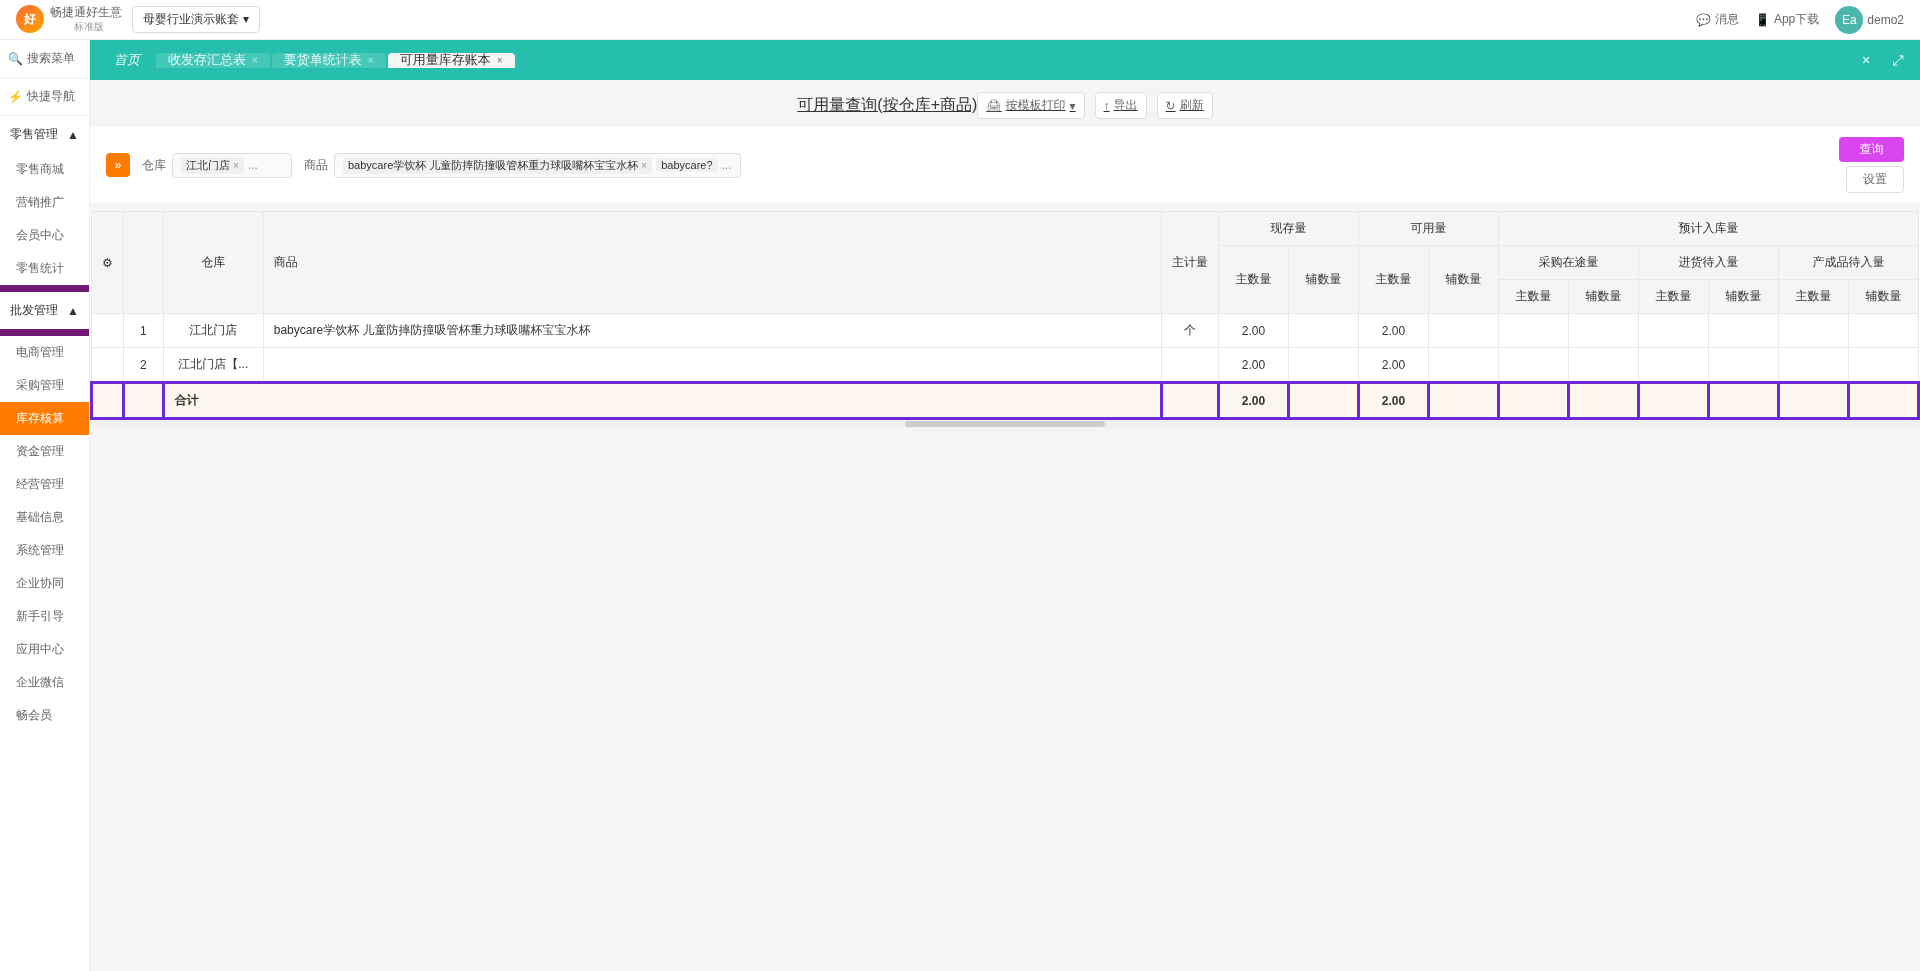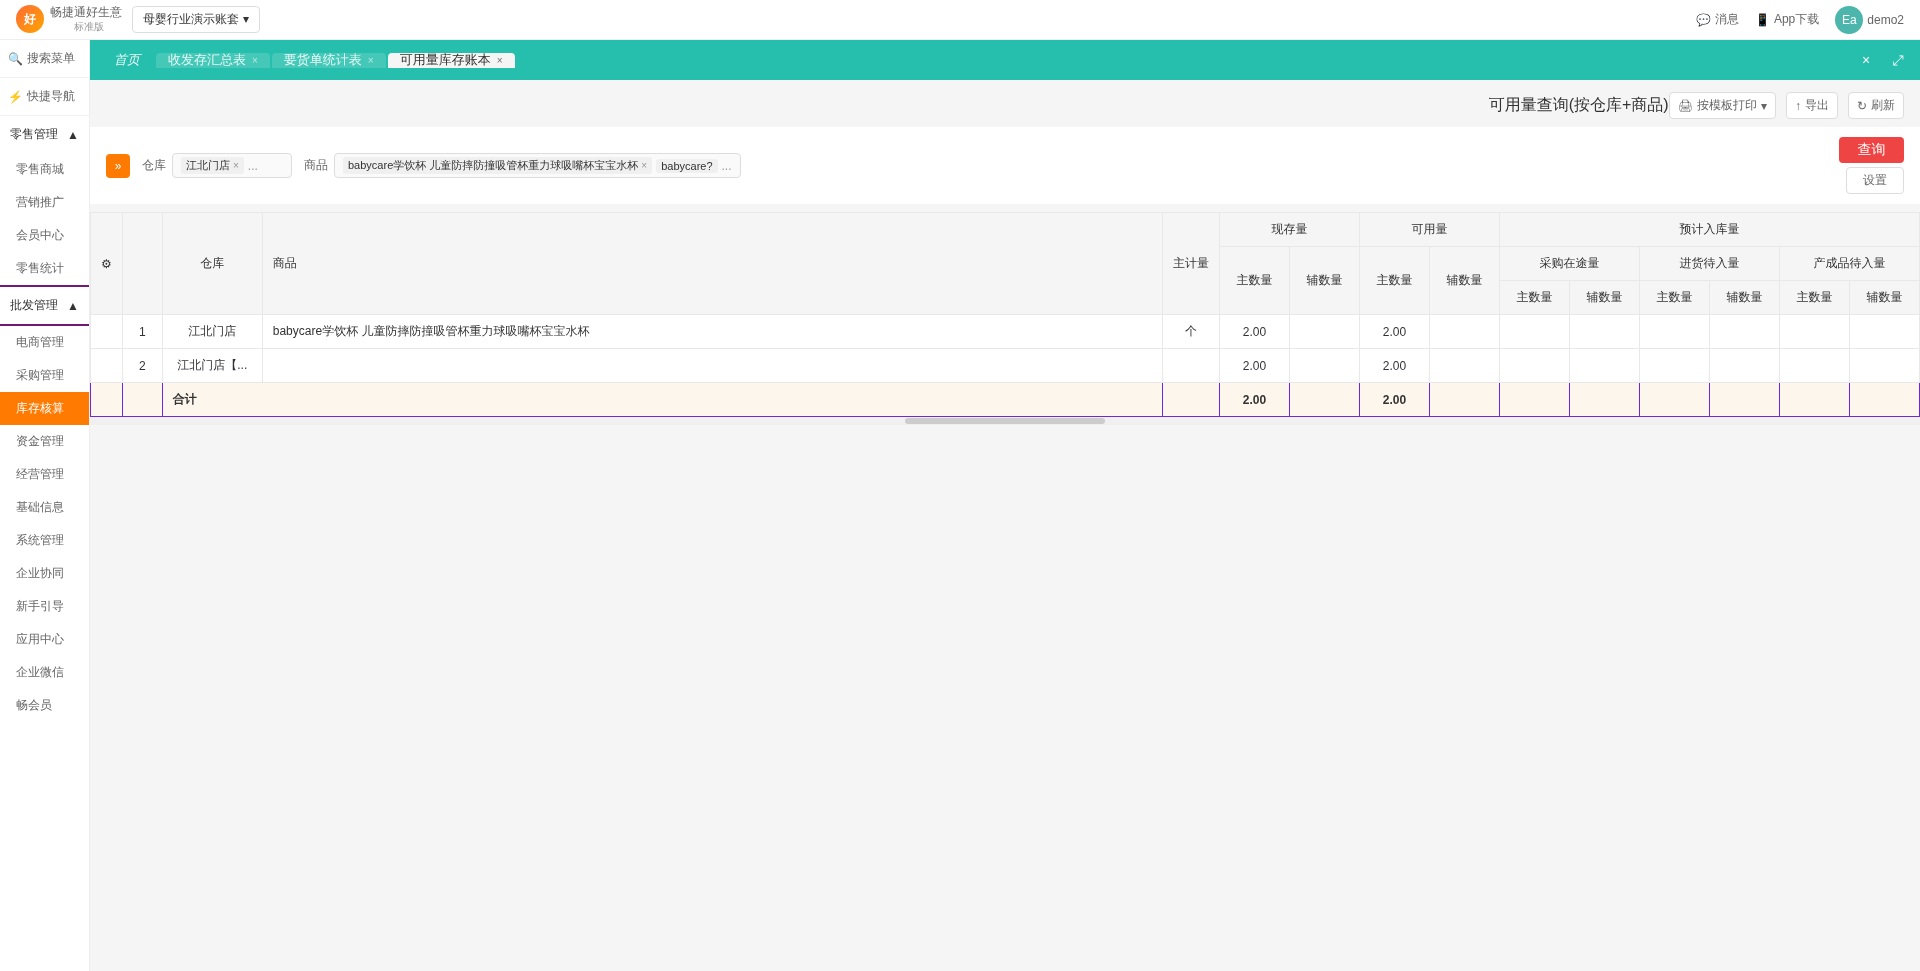--- a/index.html
+++ b/index.html
@@ -117,21 +117,21 @@
       font-size: 12px;
       color: #666;
       cursor: pointer;
       display: flex;
       align-items: center;
       gap: 4px;
       padding: 10px 8px;
       border-bottom: 1px solid #f0f0f0;
     }
     .sidebar-group {
-      border-bottom: 2px solid #701a75;
+      border-bottom: 7px solid #701a75;
     }
     .sidebar-group-title {
       display: flex;
       align-items: center;
       justify-content: space-between;
       padding: 10px 10px;
       font-size: 12px;
       color: #333;
       cursor: pointer;
       font-weight: 500;
@@ -227,21 +227,22 @@
       background: #f5f5f5;
       padding: 0;
     }
 
     
     .page-header {
       background: #f5f5f5;
       padding: 12px 16px 8px;
       display: flex;
       align-items: center;
-      justify-content: flex-end;
+      justify-content: center;
+      text-decoration: underline;
     }
     .page-title {
       font-size: 16px;
       font-weight: 500;
       color: #333;
     }
     .page-actions {
       display: flex;
       align-items: center;
       gap: 10px;
@@ -321,27 +322,27 @@
       color: #999;
       cursor: pointer;
     }
     .filter-buttons {
       display: flex;
       flex-direction: column;
       gap: 4px;
       margin-left: auto;
     }
     .btn-query {
-      background: #ef4444;
+      background: #d946ef;
       color: white;
       border: none;
       border-radius: 4px;
       padding: 4px 16px;
       cursor: pointer;
-      font-size: 14px;
+      font-size: 12px;
     }
     .btn-settings {
       background: white;
       color: #666;
       border: 1px solid #ddd;
       border-radius: 4px;
       padding: 4px 16px;
       cursor: pointer;
       font-size: 12px;
       margin-left: 7px;
@@ -369,21 +370,21 @@
     }
     tbody tr td {
       padding: 8px 10px;
       border: 1px solid #e8e8e8;
       text-align: center;
       color: #333;
     }
     .tfoot-row td {
       background: #fdf6ec;
       font-weight: 600;
-      border: 1px solid #6d28d9;
+      border: 3px solid #6d28d9;
       padding: 8px 10px;
       text-align: center;
     }
     .col-settings {
       width: 30px;
     }
     .col-no {
       width: 40px;
     }
     .col-warehouse {

